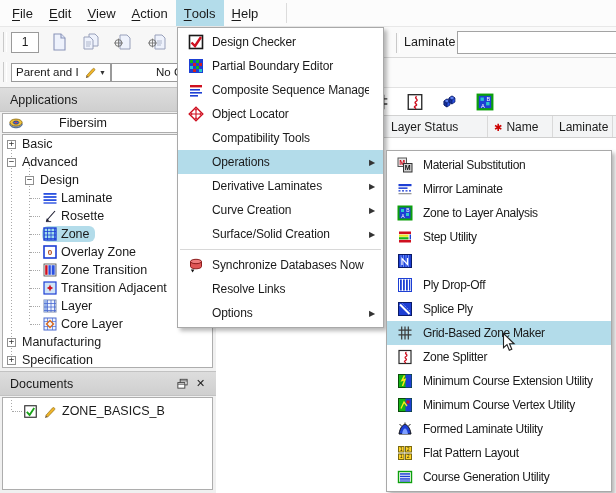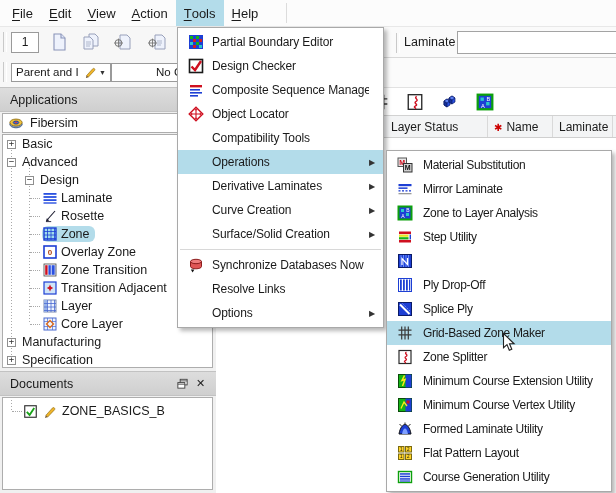--- a/index.html
+++ b/index.html
@@ -32,21 +32,21 @@
   .panel-header{position:absolute;left:0;width:216px;height:25px;background:linear-gradient(#dddddd,#cfcfcf);
                 border-top:1px solid #c2c2c2;border-bottom:1px solid #c2c2c2;box-sizing:border-box;
                 display:flex;align-items:center;font-size:12.5px;padding:0 8px 0 10px;}
   #app-header{top:87px;align-items:center;}
   #doc-header{top:371px;}
   .ph-title{flex:1;}
   .win-btn{width:15px;height:15px;display:flex;align-items:center;justify-content:center;color:#333;}
   .win-btn svg{width:13px;height:13px;}
   .close-glyph{font-size:11px;line-height:11px;color:#222;}
   #fibersim-box{position:absolute;left:2px;top:113px;width:211px;height:20px;background:#fff;
-                border:1px solid #adadad;box-sizing:border-box;display:flex;align-items:center;font-size:12.5px;}
+                border:1px solid #adadad;box-sizing:border-box;display:flex;align-items:center;font-size:12.5px;gap:29px;}
   #fibersim-box .icon{margin:0 6px 0 5px;}
   #fibersim-box .icon svg{width:16px;height:14px;}
   #app-tree{position:absolute;left:2px;top:134px;width:211px;height:234px;background:#fff;
             border:1px solid #adadad;box-sizing:border-box;overflow:hidden;
             background-image:
               repeating-linear-gradient(to bottom,#a9a9a9 0 1px,transparent 1px 3px),
               repeating-linear-gradient(to bottom,#a9a9a9 0 1px,transparent 1px 3px);
             background-size:1px 216px,1px 162px;
             background-position:8px 9px,26px 27px;
             background-repeat:no-repeat;}
@@ -420,42 +420,42 @@
     <div class="col-sep" style="left: 271px;"></div>
     <div class="col-sep" style="left: 336px;"></div>
     <div class="col-sep" style="left: 396px;"></div>
   </div>
 <div id="table-body"></div>
 
 <div id="tools-menu" class="menu">
     <div class="menu-item">
       <span class="icon mi-icon">
         <svg viewBox="0 0 16 16">
+          <rect x="1.5" y="1.5" width="13" height="13" fill="#fff" stroke="#1a1a1a" stroke-width="1.6"></rect>
+          <path d="M3.5 8.5l3.5 3.5L13 3" fill="none" stroke="#cf1020" stroke-width="2.4"></path>
+        </svg>
+      </span>
+      <span class="mi-label">Design Checker</span>
+      <span class="mi-arrow"></span>
+    </div>
+    <div class="menu-item">
+      <span class="icon mi-icon">
+        <svg viewBox="0 0 16 16">
           <rect x="1" y="1" width="14" height="14" fill="#1d3fd4"></rect>
           <rect x="2" y="2" width="3" height="3" fill="#15b315"></rect>
           <rect x="8" y="2" width="3" height="3" fill="#15b315"></rect>
           <rect x="5" y="5" width="3" height="3" fill="#d02020"></rect>
           <rect x="11" y="5" width="3" height="3" fill="#d02020"></rect>
           <rect x="2" y="8" width="3" height="3" fill="#29c9c9"></rect>
           <rect x="8" y="8" width="3" height="3" fill="#15b315"></rect>
           <rect x="5" y="11" width="3" height="3" fill="#d02020"></rect>
           <rect x="11" y="11" width="3" height="3" fill="#29c9c9"></rect>
         </svg>
       </span>
       <span class="mi-label">Partial Boundary Editor</span>
-      <span class="mi-arrow"></span>
-    </div>
-    <div class="menu-item">
-      <span class="icon mi-icon">
-        <svg viewBox="0 0 16 16">
-          <rect x="1.5" y="1.5" width="13" height="13" fill="#fff" stroke="#1a1a1a" stroke-width="1.6"></rect>
-          <path d="M3.5 8.5l3.5 3.5L13 3" fill="none" stroke="#cf1020" stroke-width="2.4"></path>
-        </svg>
-      </span>
-      <span class="mi-label">Design Checker</span>
       <span class="mi-arrow"></span>
     </div>
     <div class="menu-item">
       <span class="icon mi-icon">
         <svg viewBox="0 0 16 16">
           <rect x="2" y="3" width="12" height="2.4" fill="#cf1020"></rect>
           <rect x="2" y="7" width="10" height="1.6" fill="#1d3fd4"></rect>
           <rect x="2" y="10" width="12" height="1.6" fill="#1d3fd4"></rect>
           <rect x="2" y="13" width="8" height="1.6" fill="#1d3fd4"></rect>
         </svg>

